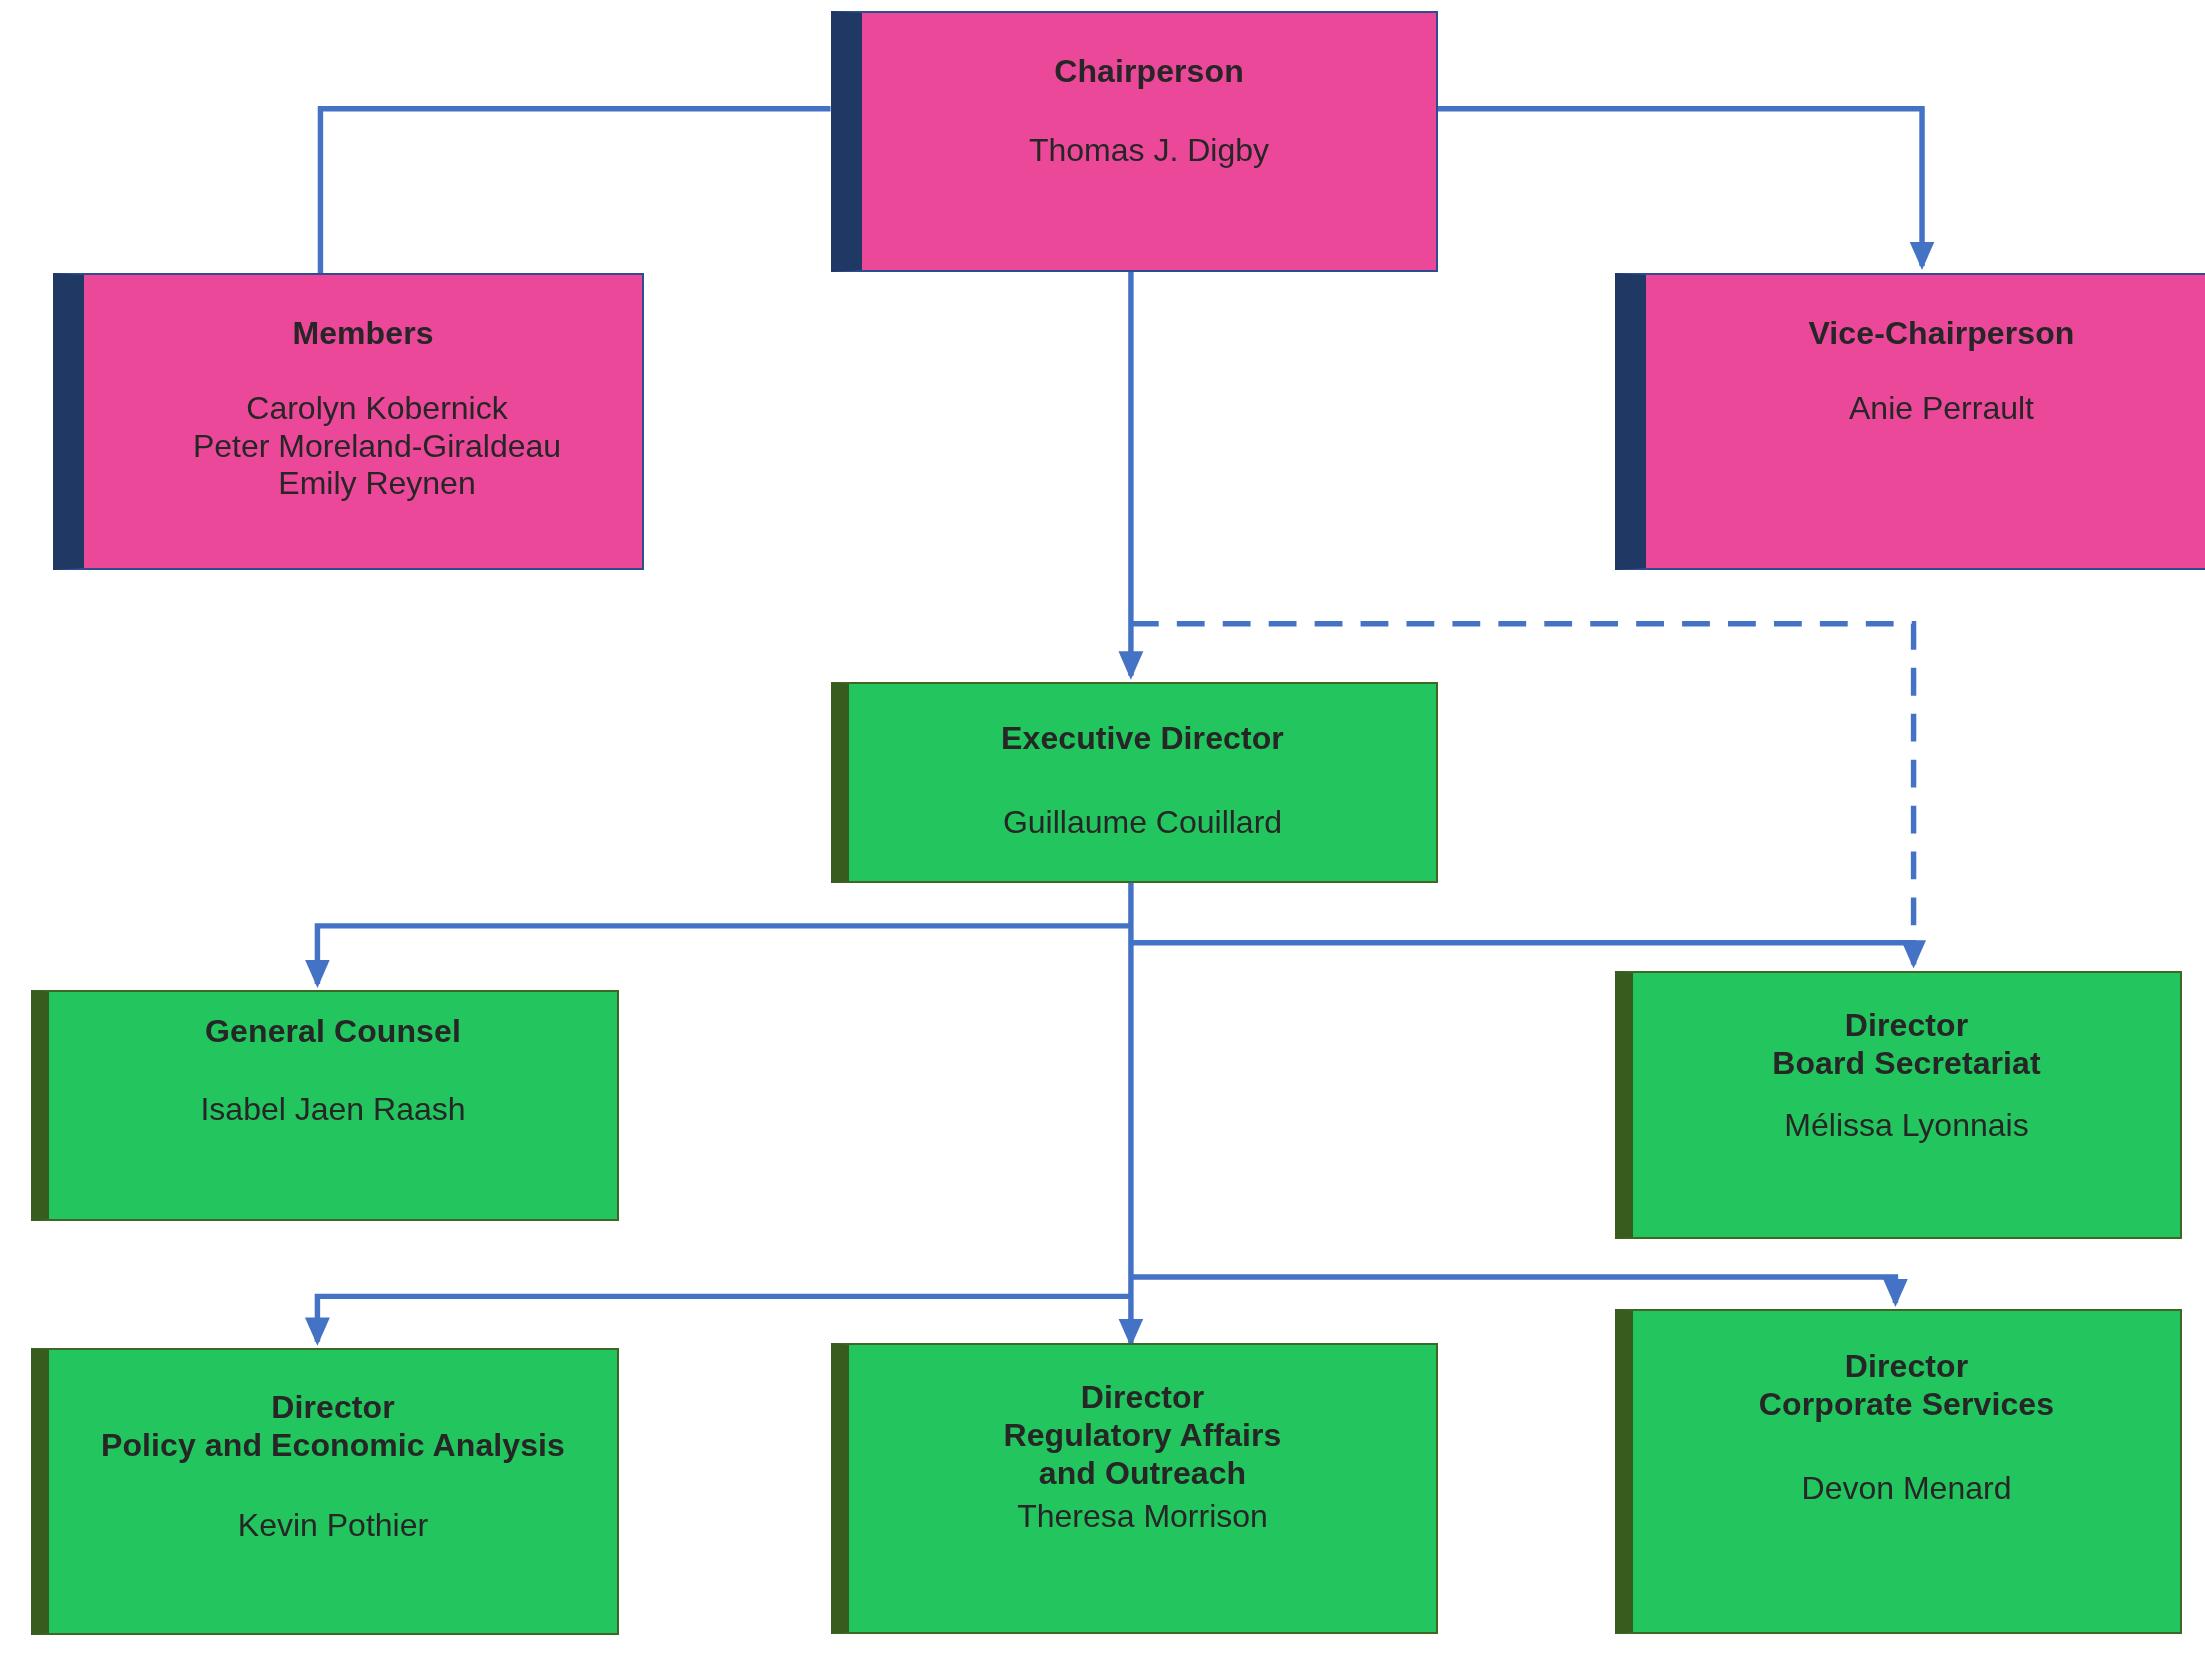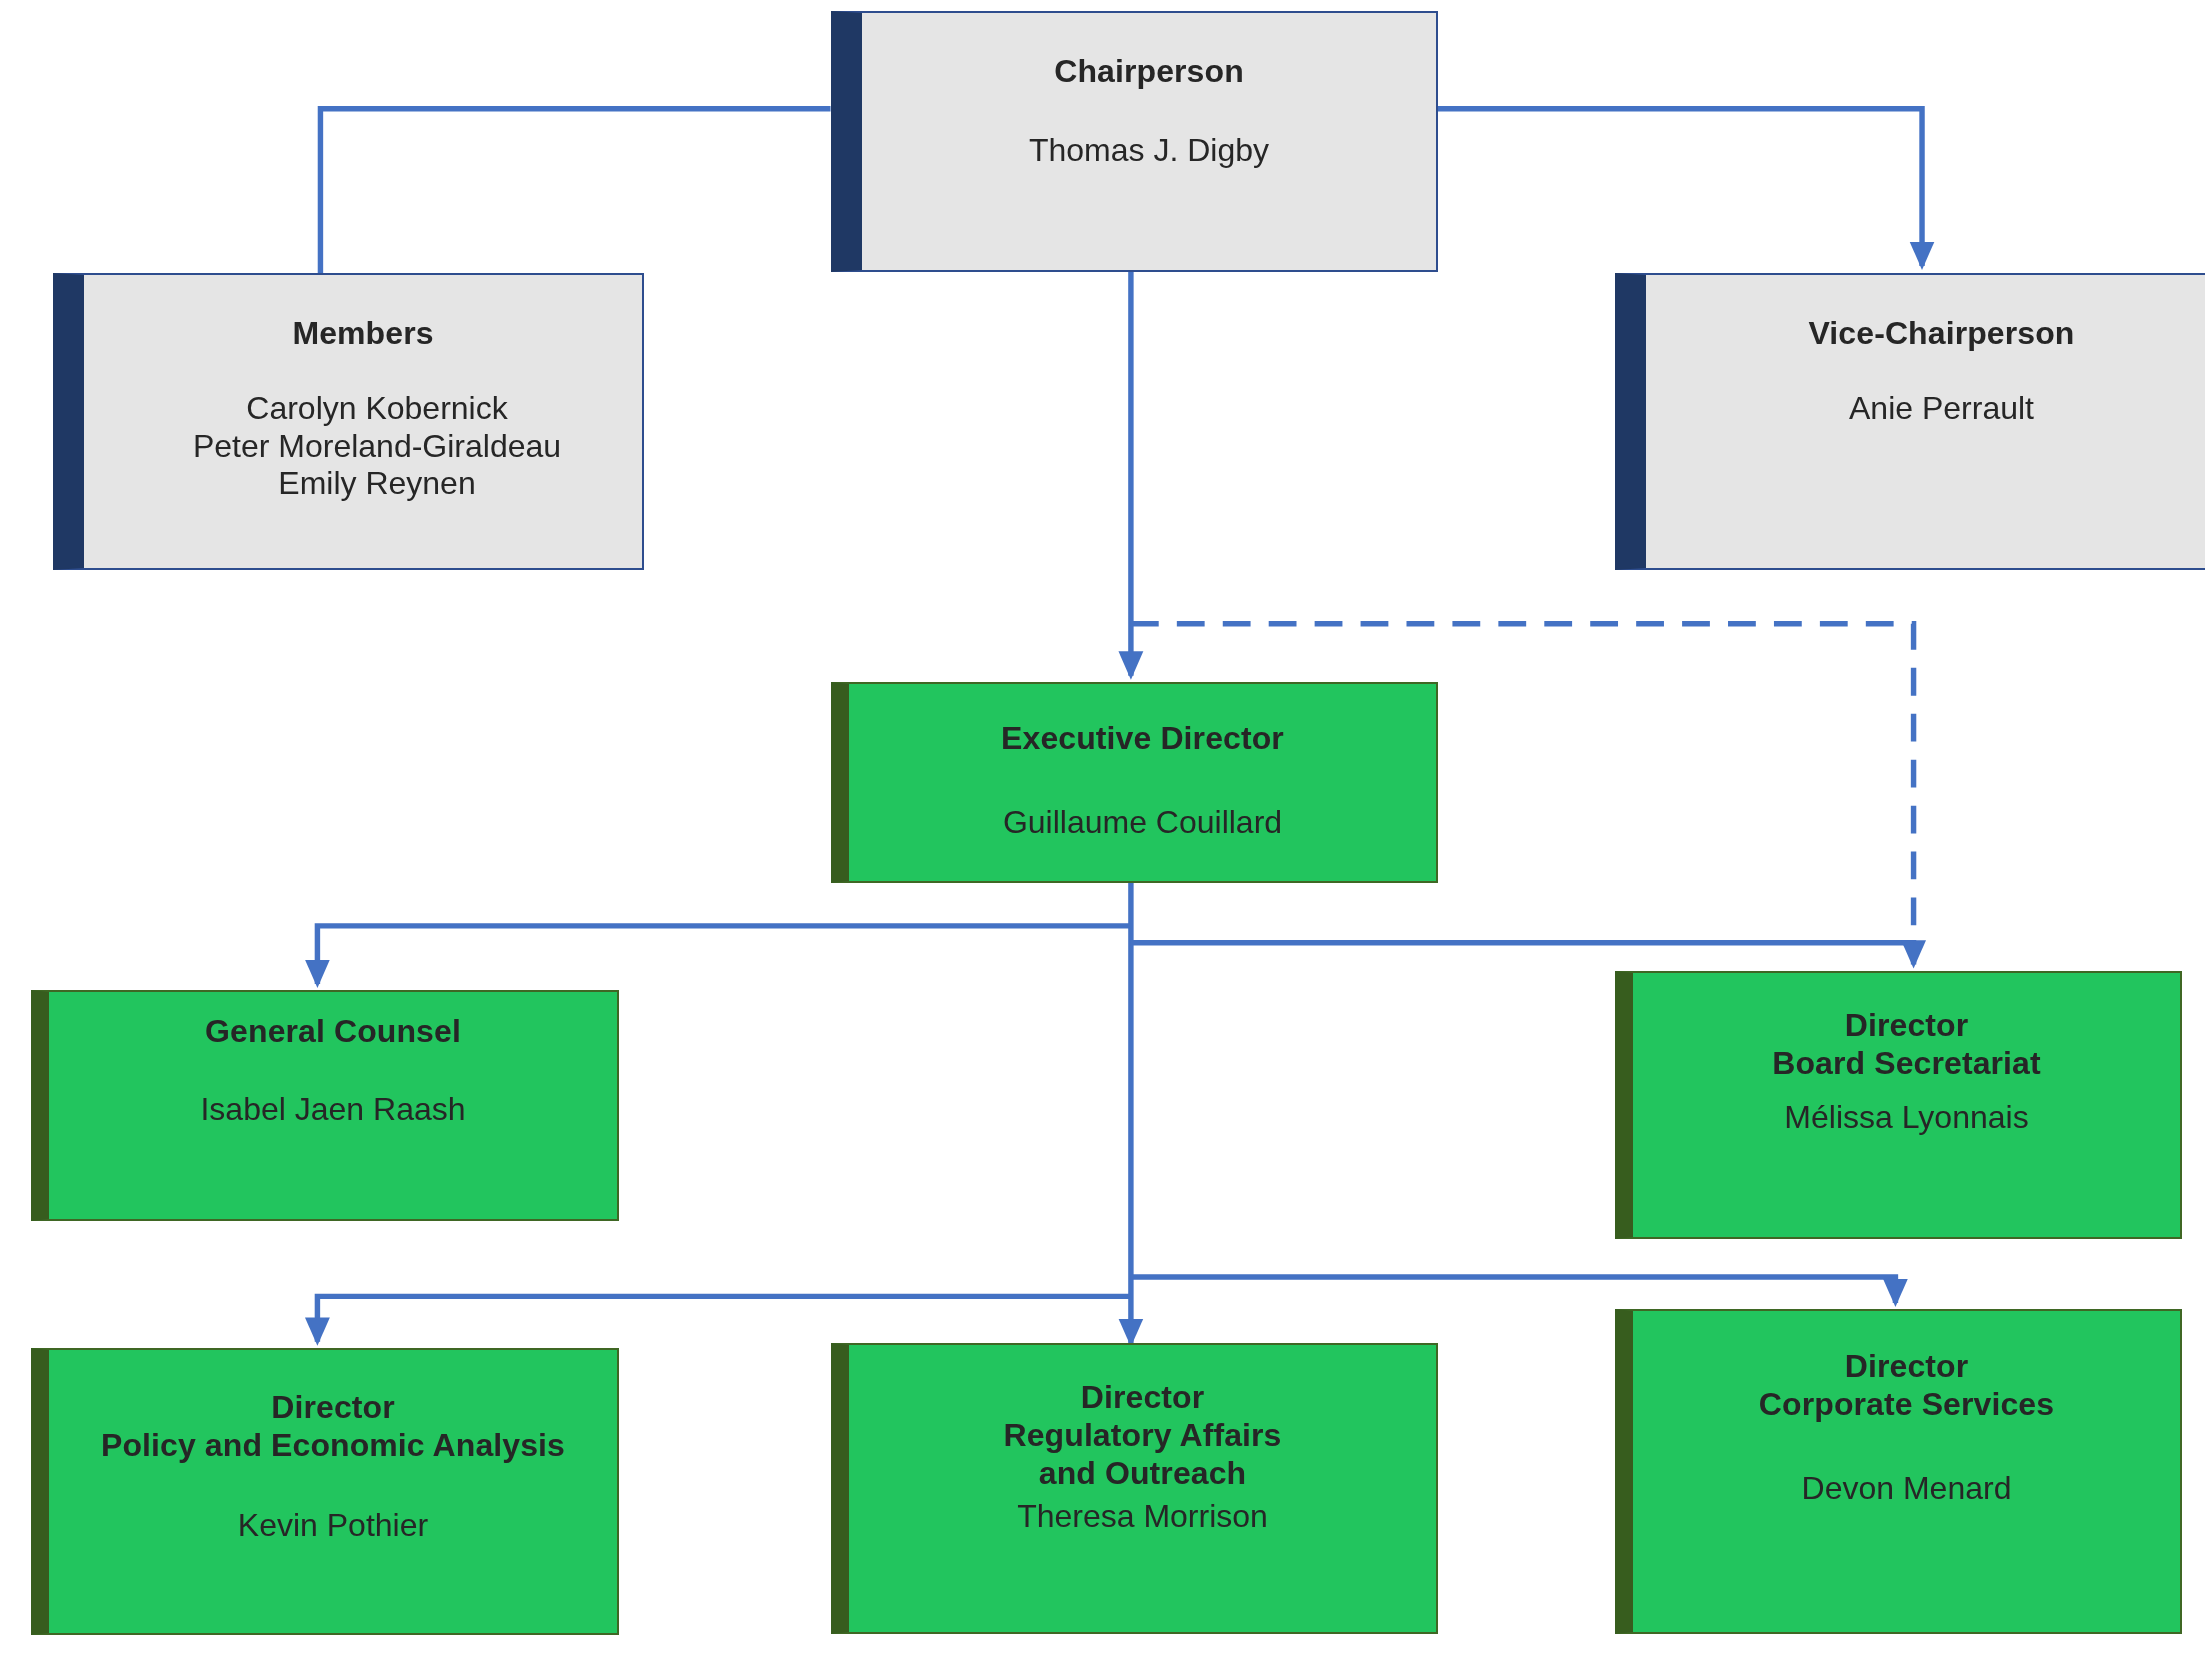--- a/index.html
+++ b/index.html
@@ -29,21 +29,21 @@
     position: absolute;
     box-sizing: border-box;
     display: flex;
     flex-direction: column;
     align-items: center;
     justify-content: flex-start;
     text-align: center;
     overflow: hidden;
   }
   .node-blue {
-    background: #e5e5e5;
+    background: #ec4899;
     border: 2.4px solid #2E4D8E;
     border-left: 31px solid #1F3864;
     text-align: center;
   }
   .node-green {
     background: #22c55e;
     border: 2.4px solid #3F6724;
     border-left: 18px solid #375D1E;
   }
   .node-title {
@@ -70,21 +70,21 @@
   #node-vice-chair       { left: 1615px; top: 273px;  width: 624px;  height: 297px; padding-top: 40px; }
   #node-vice-chair .node-name { margin-top: 37px; }
 
   #node-exec-director    { left: 831px; top: 682px; width: 607px; height: 201px; padding-top: 36px; }
   #node-exec-director .node-name { margin-top: 46px; }
 
   #node-general-counsel  { left: 31px;   top: 990px; width: 588px;  height: 231px; padding-top: 21px; }
   #node-general-counsel .node-name { margin-top: 40px; }
 
   #node-board-secretariat{ left: 1615px; top: 971px; width: 567px;  height: 268px; padding-top: 34px; }
-  #node-board-secretariat .node-name { margin-top: 16px; }
+  #node-board-secretariat .node-name { margin-top: 24px; }
 
   #node-policy           { left: 31px;   top: 1348px; width: 588px;  height: 287px; padding-top: 39px; }
   #node-policy .node-name { margin-top: 42px; }
 
   #node-regulatory       { left: 831px; top: 1343px; width: 607px; height: 291px; padding-top: 34px; }
   #node-regulatory .node-name { margin-top: 6px; }
 
   #node-corporate        { left: 1615px; top: 1309px; width: 567px;  height: 325px; padding-top: 37px; }
   #node-corporate .node-name { margin-top: 46px; }
 </style>

